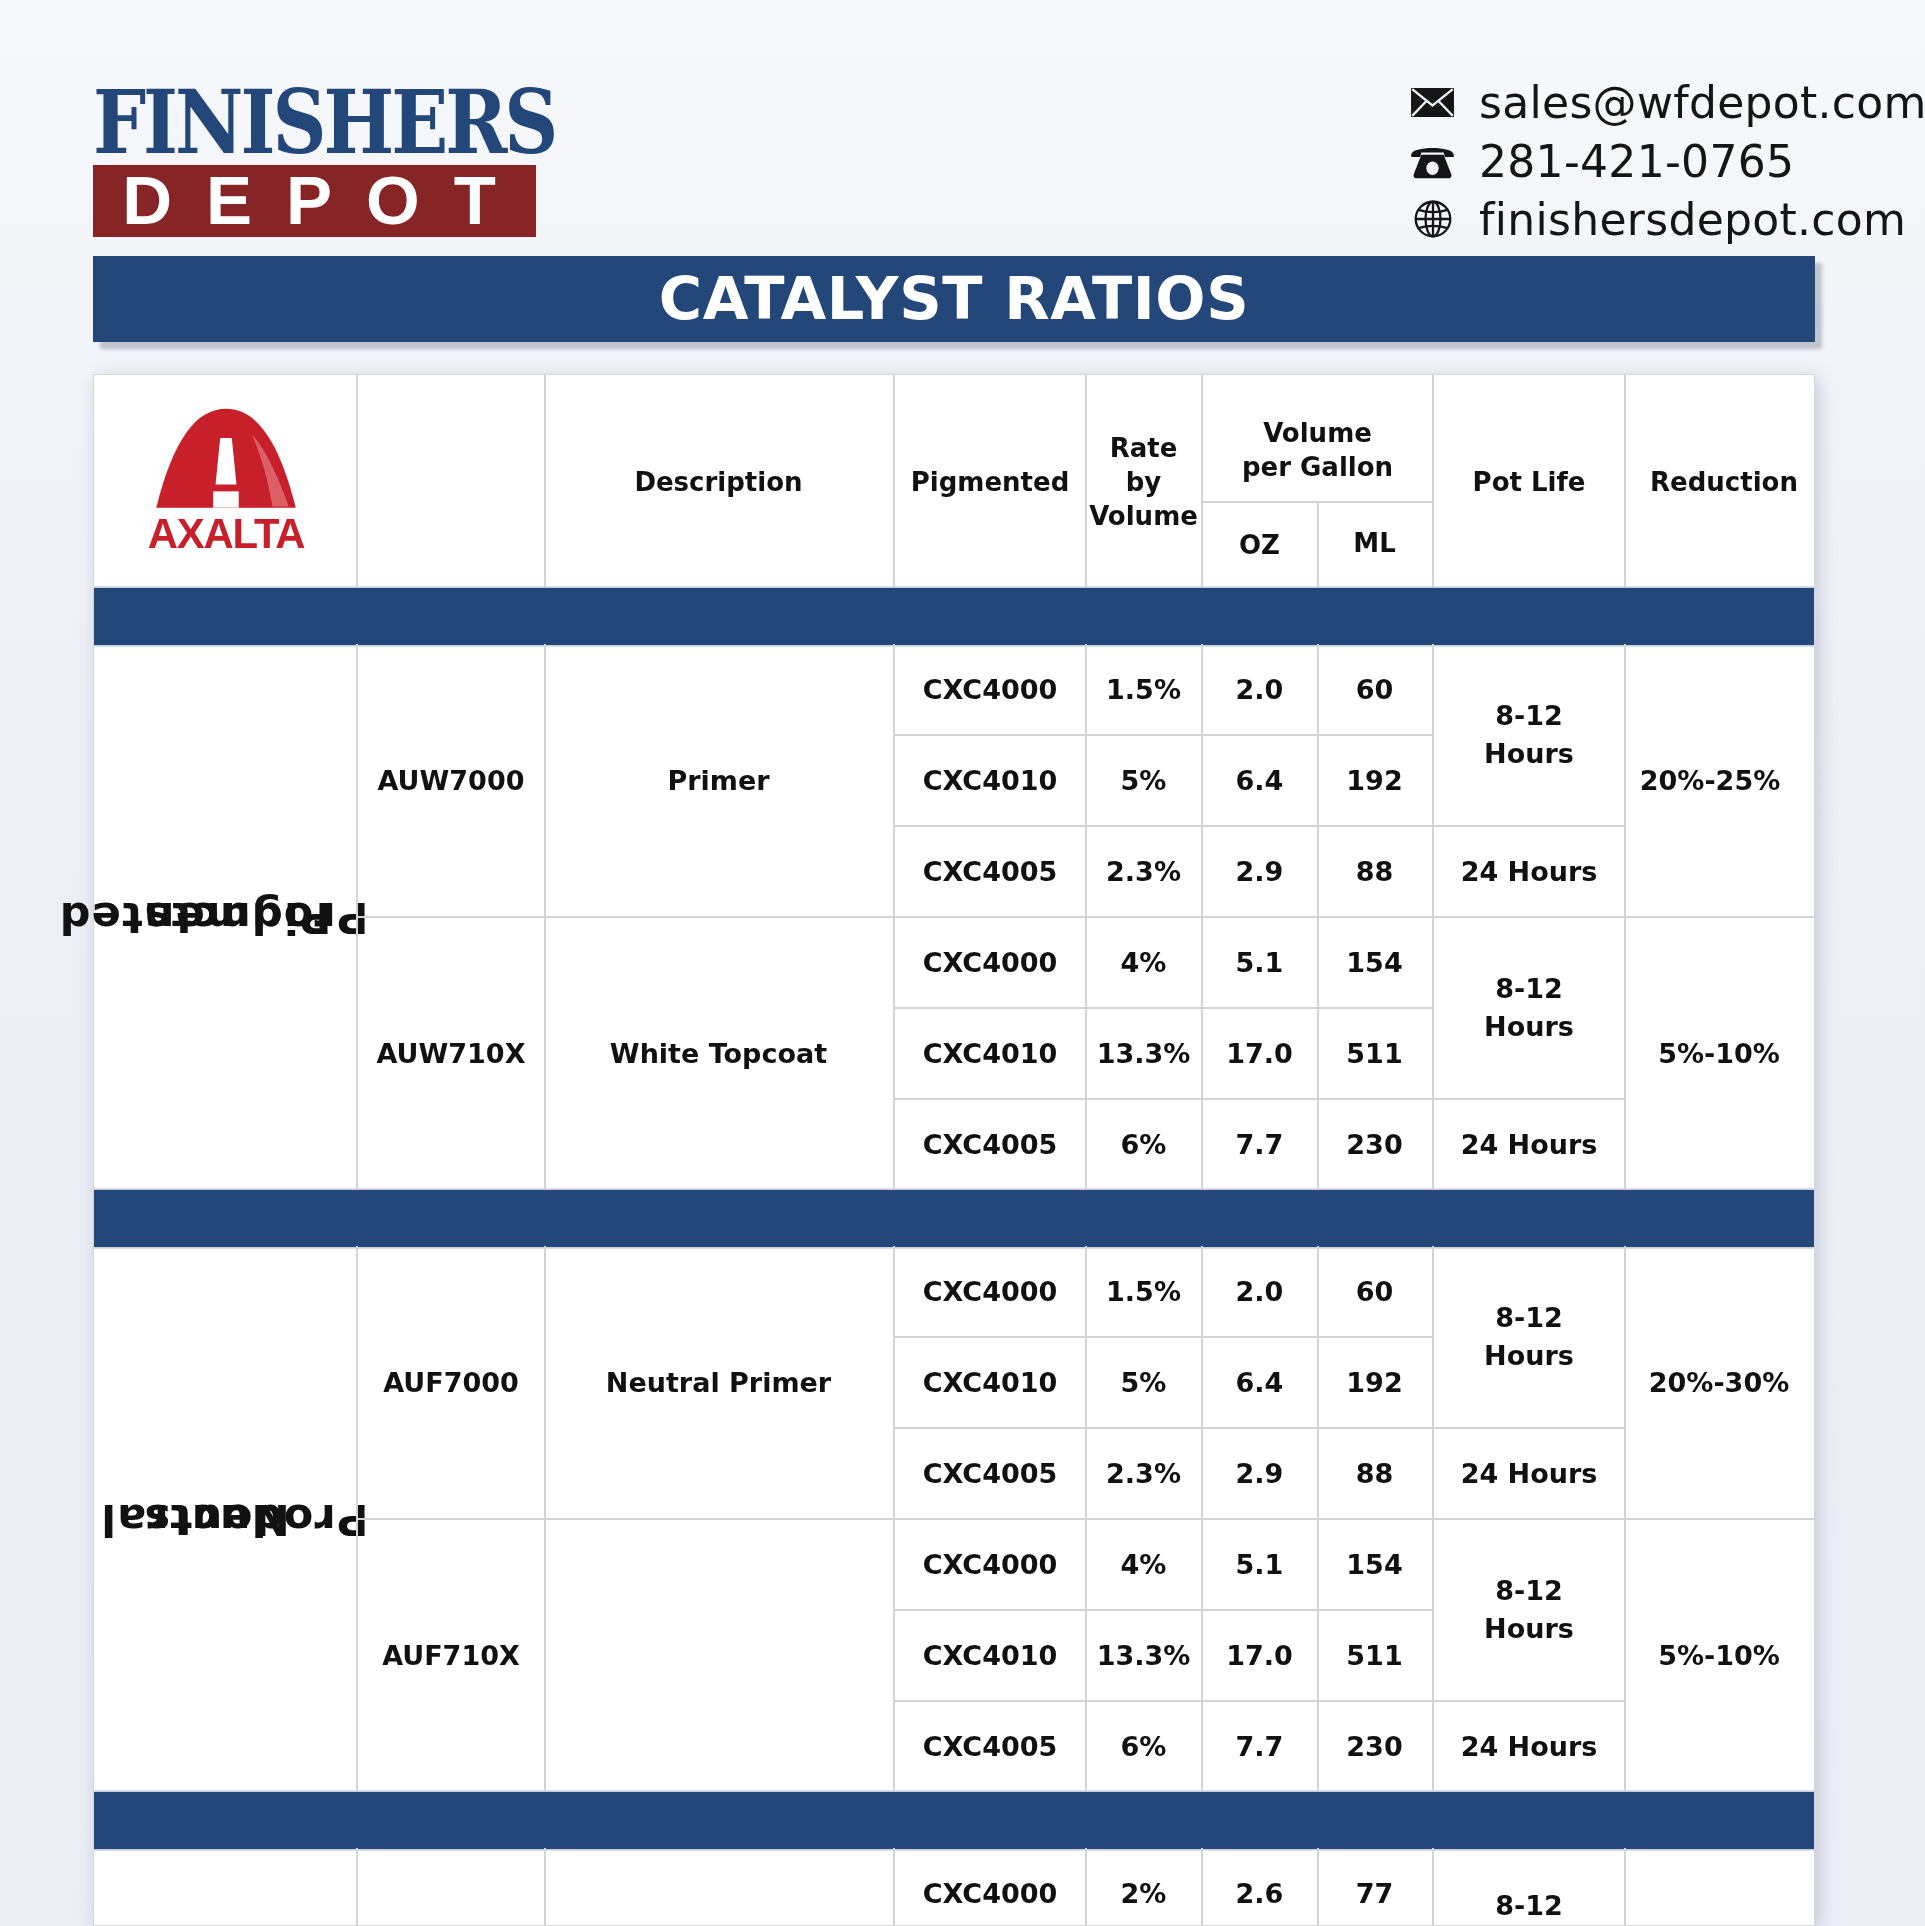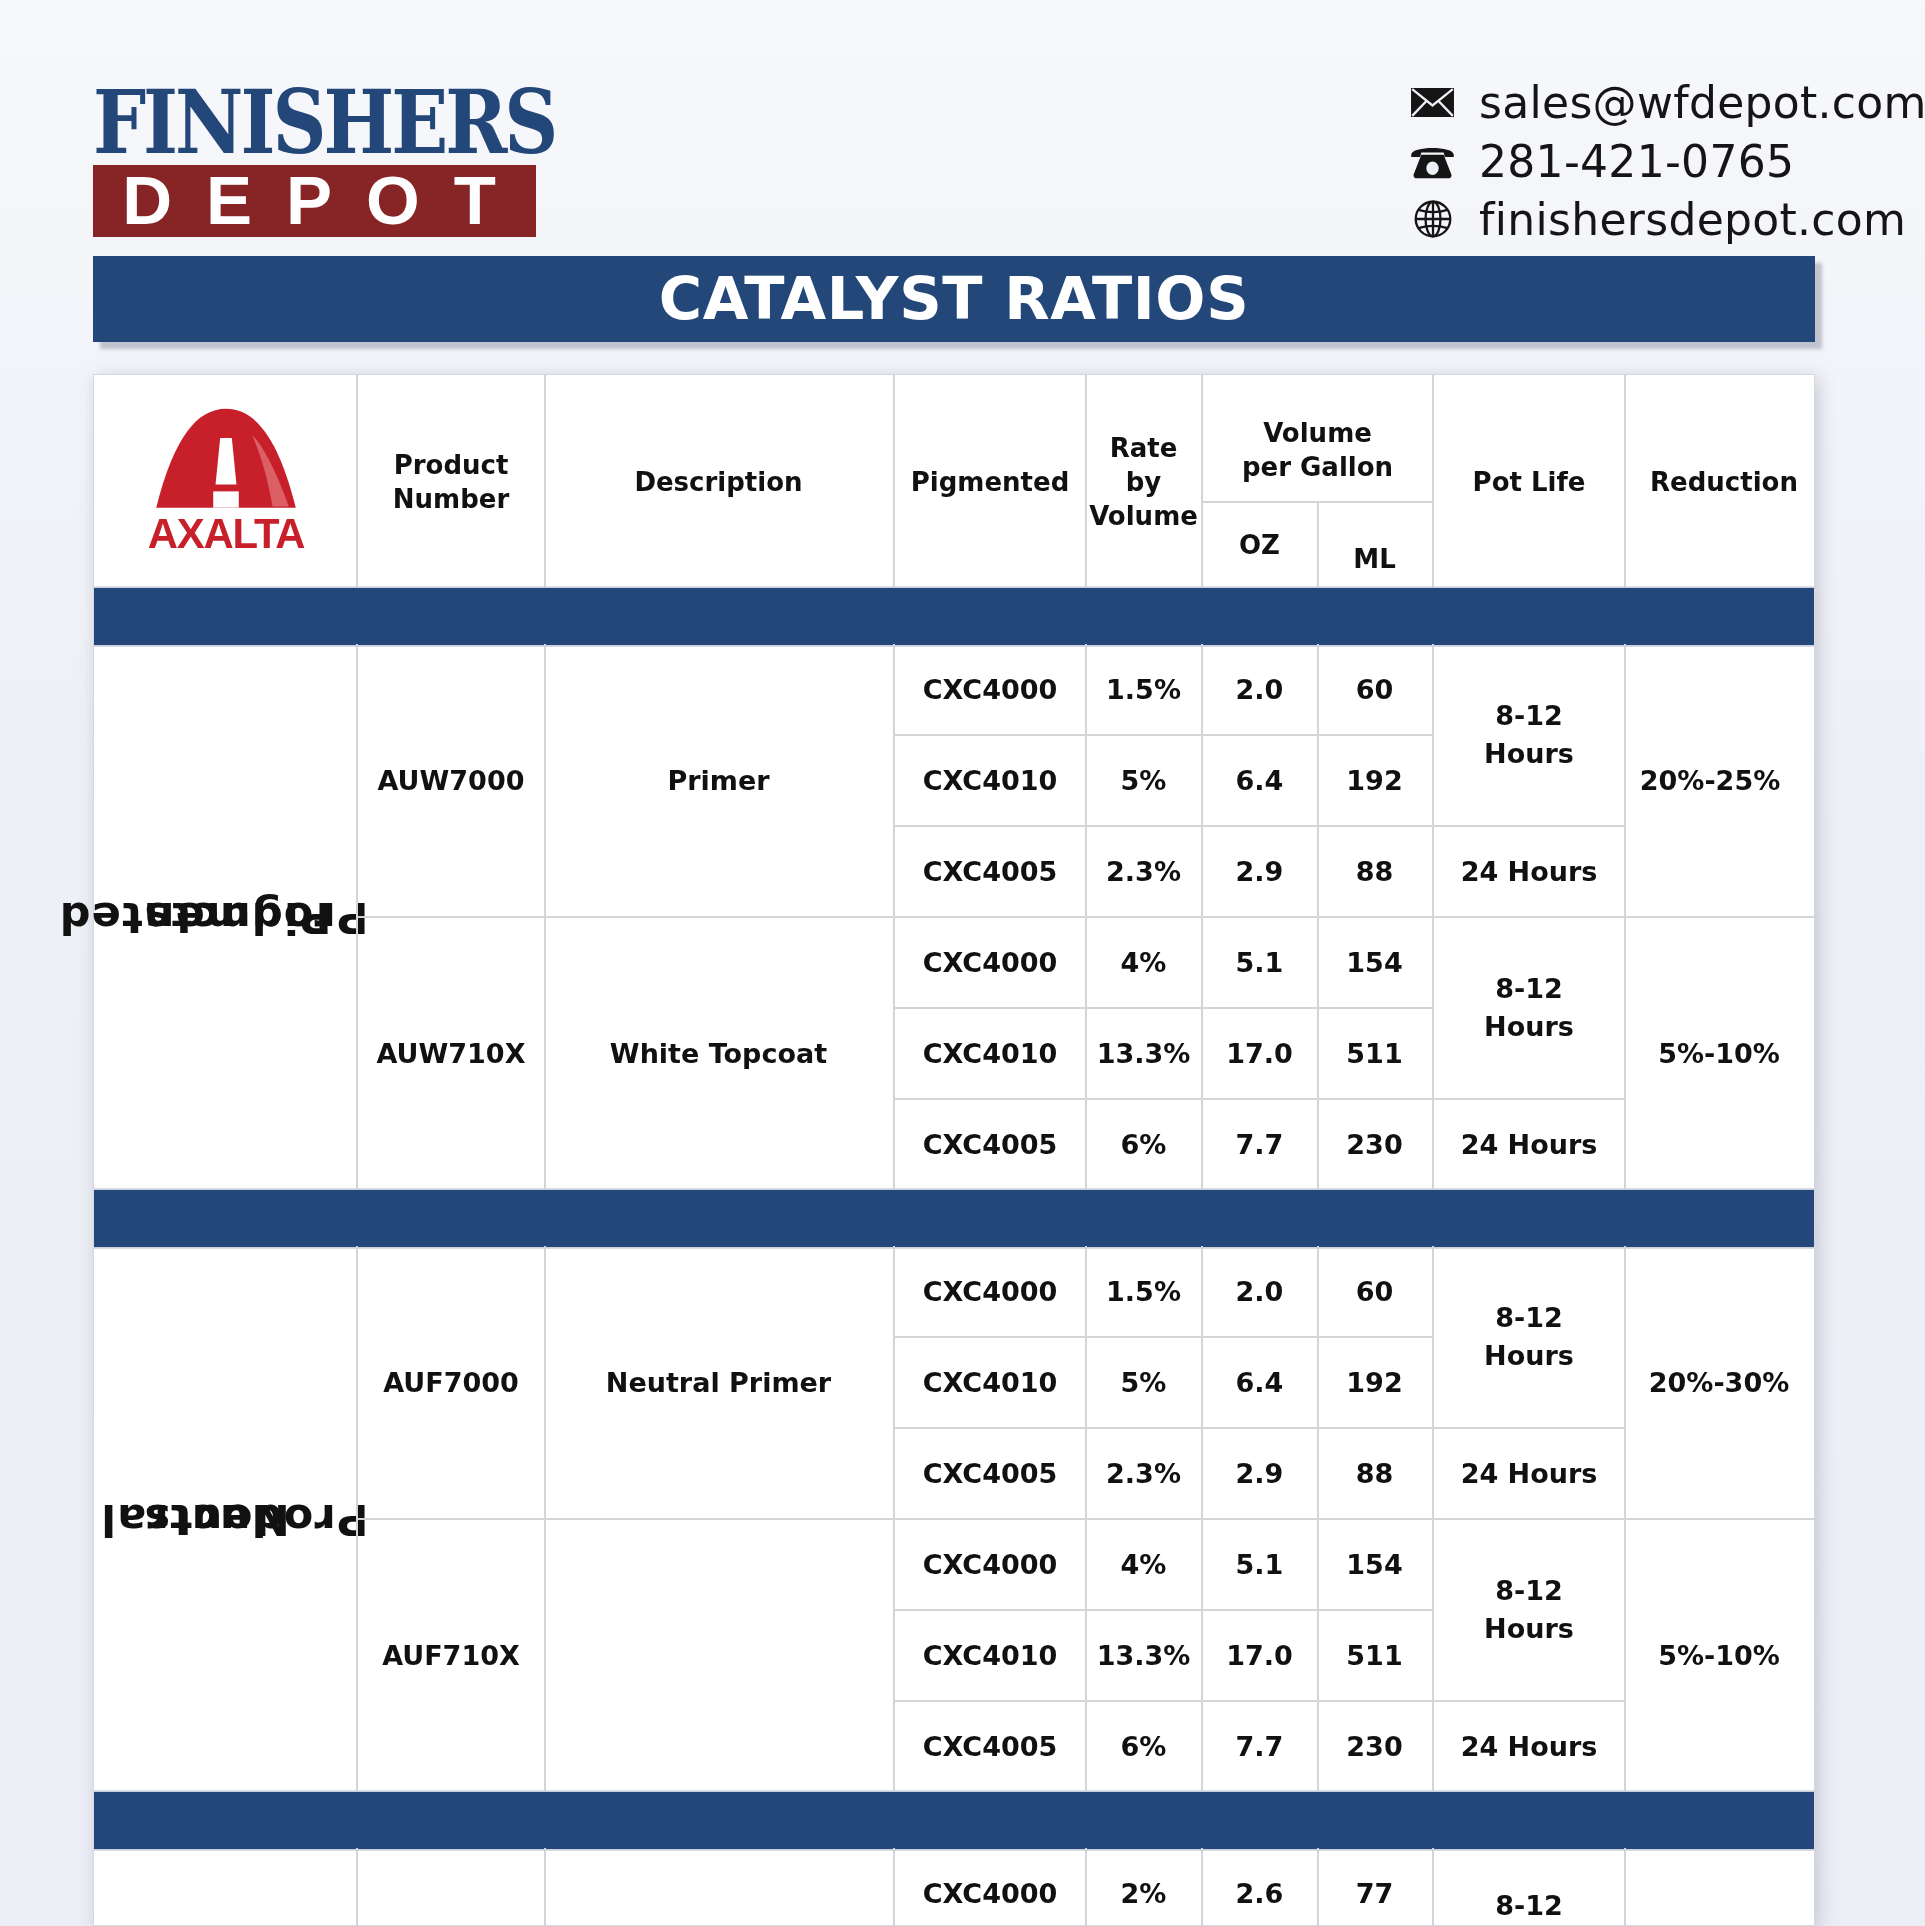--- a/index.html
+++ b/index.html
@@ -113,27 +113,26 @@
 
   <div class="cell" style="left:0;top:0;width:263px;height:213px;">
     <svg width="186" height="157" viewBox="0 0 320 270" style="font-size:47px">
       <path d="M40,180 C70,60 110,10 160,10 C210,10 250,60 280,180 Z" fill="#c8202a"></path>
       <path d="M150,60 L170,60 L178,140 L142,140 Z" fill="#fff"></path>
       <rect x="138" y="152" width="44" height="28" fill="#fff"></rect>
       <path d="M205,55 C230,80 255,140 268,178 L240,178 C232,130 220,90 205,55 Z" fill="#e57b80" opacity="0.7"></path>
       <text x="160" y="250" text-anchor="middle" font-family="Liberation Sans, sans-serif" font-weight="bold" font-size="72" fill="#c8202a" letter-spacing="-2">AXALTA</text>
     </svg>
   </div>
-  <div class="cell hdr" style="left:263px;top:0;width:188px;height:213px;padding:0 35px;">Product Number</div>
   <div class="cell hdr" style="left:450px;top:0;width:349px;height:213px;">Description</div>
   <div class="cell hdr" style="left:800px;top:0;width:192px;height:213px;">Pigmented</div>
   <div class="cell hdr" style="left:991px;top:0;width:117px;height:213px;padding:0 5.8px;">Rate by Volume</div>
   <div class="cell hdr" style="left:1108px;top:0;width:231px;height:127px;padding:23px 35px 0;">Volume per Gallon</div>
   <div class="cell hdr" style="left:1108px;top:127px;width:115px;height:86px;">OZ</div>
-  <div class="cell hdr" style="left:1223px;top:141px;width:115px;height:86px;">ML</div>
+  <div class="cell hdr" style="left:1223px;top:125px;width:115px;height:86px;">ML</div>
   <div class="cell hdr" style="left:1339px;top:0;width:192px;height:213px;">Pot Life</div>
   <div class="cell hdr" style="left:1530px;top:0;width:164px;height:213px;margin-left:18px;">Reduction</div>
 
   <div class="vline" style="left:262px;top:0;height:213px;"></div>
   <div class="vline" style="left:450px;top:0;height:213px;"></div>
   <div class="vline" style="left:799px;top:0;height:213px;"></div>
   <div class="vline" style="left:991px;top:0;height:213px;"></div>
   <div class="vline" style="left:1107px;top:0;height:213px;"></div>
   <div class="vline" style="left:1223px;top:127px;height:86px;"></div>
   <div class="vline" style="left:1338px;top:0;height:213px;"></div>

